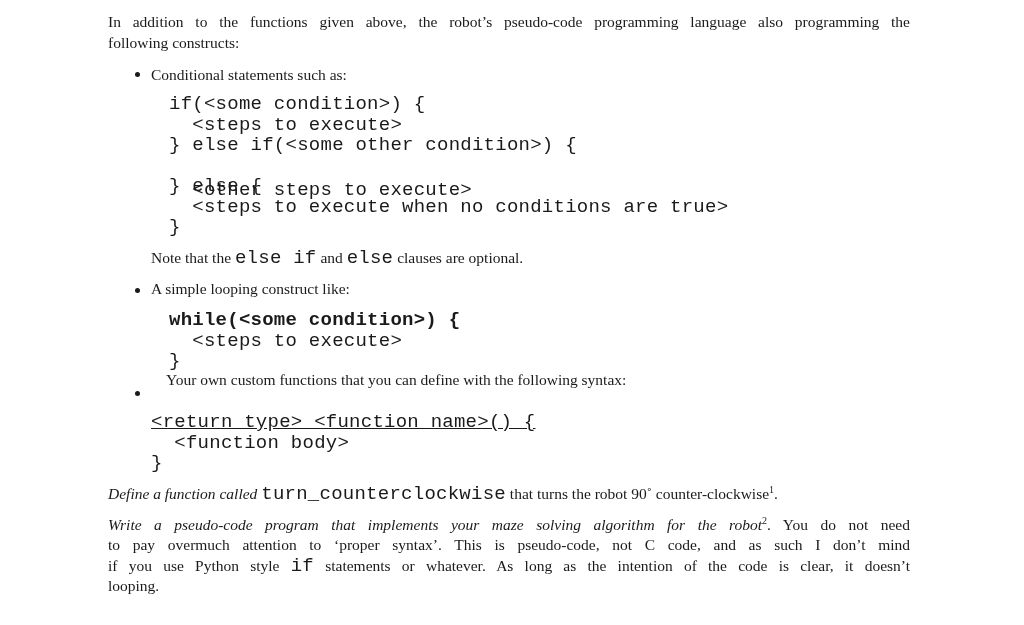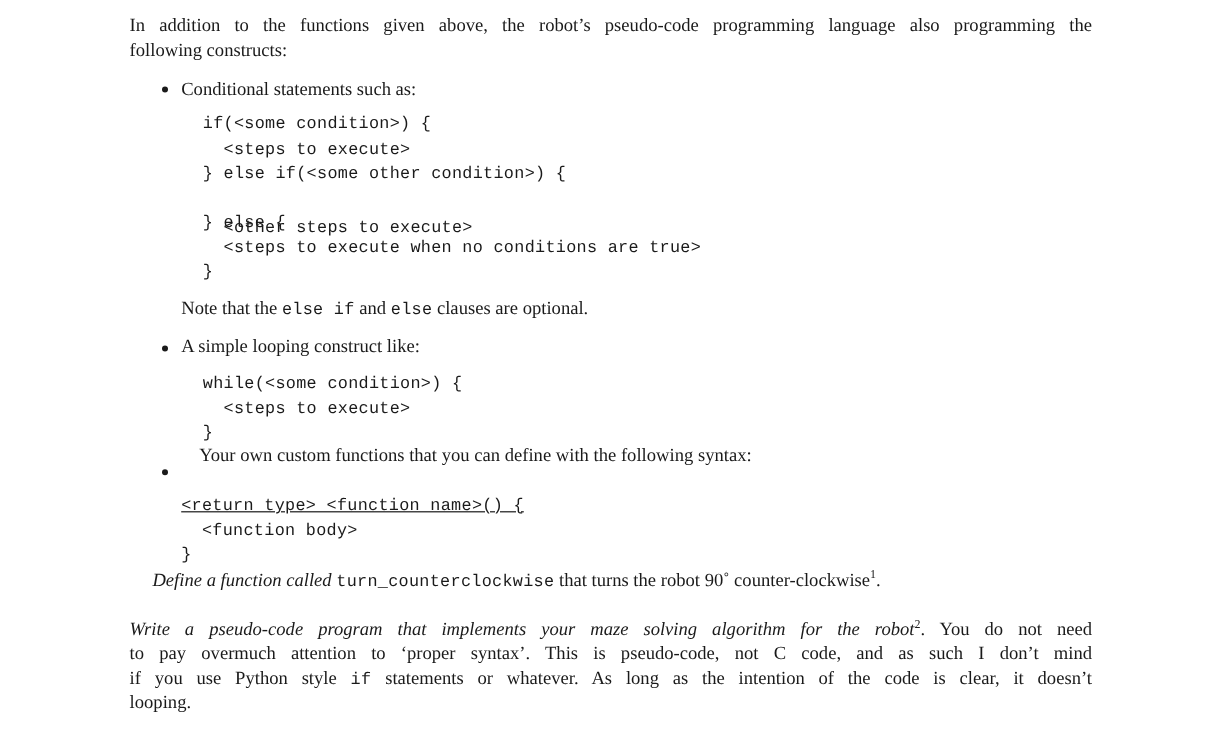--- a/index.html
+++ b/index.html
@@ -17,21 +17,21 @@
       font-size: 15.5px;
     }
     .line {
       position: absolute;
       white-space: pre;
       line-height: 20px;
     }
     .text { font-family: "Liberation Serif", "DejaVu Serif", serif; font-size: 15.5px; }
     .mono {
       font-family: "Liberation Mono", "DejaVu Sans Mono", monospace;
-      font-size: 14px;
+      font-size: 19px;
       letter-spacing: 0.25px;
     }
     .ital { font-style: italic; }
     .bullet {
       position: absolute;
       width: 5px;
       height: 5px;
       border-radius: 50%;
       background: #1a1a1a;
     }
@@ -64,32 +64,32 @@
   <div class="line mono" style="top:197px; left:169px;">  &lt;steps to execute when no conditions are true&gt;</div>
   <div class="line mono" style="top:217px; left:169px;">}</div>
 </div>
 
 <div class="line text" style="top:248px; left:151px;"><span>Note that the </span><span class="mono">else if</span><span> and </span><span class="mono">else</span><span> clauses are optional.</span></div>
 
 <div class="bullet" style="top:288px; left:135px;"></div>
 <div class="line text" style="top:279px; left:151px;">A simple looping construct like:</div>
 
 <div>
-  <div class="line mono" style="top:310px; left:169px;">while(&lt;some condition&gt;) {</div>
+  <div class="line mono" style="top:310px; left:169px;font-weight:bold;">while(&lt;some condition&gt;) {</div>
   <div class="line mono" style="top:331px; left:169px;">  &lt;steps to execute&gt;</div>
   <div class="line mono" style="top:351px; left:169px;">}</div>
 </div>
 
 <div class="bullet" style="top:391px; left:135px;"></div>
 <div class="line text" style="top:370px; left:151px;margin-left:15px;">Your own custom functions that you can define with the following syntax:</div>
 
 <div>
   <div class="line mono" style="top:412px; left:151px;text-decoration:underline;">&lt;return type&gt; &lt;function name&gt;() {</div>
   <div class="line mono" style="top:433px; left:151px;">  &lt;function body&gt;</div>
   <div class="line mono" style="top:453px; left:151px;">}</div>
 </div>
 
-<div class="line text" style="top:474px; left:108px;margin-left:19px;"><span class="ital">Define a function called</span> <span class="mono">turn_counterclockwise</span><span> that turns the robot 90˚ counter-clockwise</span><sup>1</sup><span>.</span></div>
+<div class="line text" style="top:484px; left:108px;"><span class="ital">Define a function called</span> <span class="mono">turn_counterclockwise</span><span> that turns the robot 90˚ counter-clockwise</span><sup>1</sup><span>.</span></div>
 
 <div class="justify text" style="top:515px;"><span class="ital">Write a pseudo-code program that implements your maze solving algorithm for the robot</span><sup>2</sup><span>. You do not need</span></div>
 <div class="justify text" style="top:535px;">to pay overmuch attention to ‘proper syntax’. This is pseudo-code, not C code, and as such I don’t mind</div>
 <div class="justify text" style="top:556px;"><span>if you use Python style </span><span class="mono">if</span><span> statements or whatever. As long as the intention of the code is clear, it doesn’t</span></div>
 <div class="line text" style="top:576px; left:108px;">looping.</div>
 
 </body></html>

